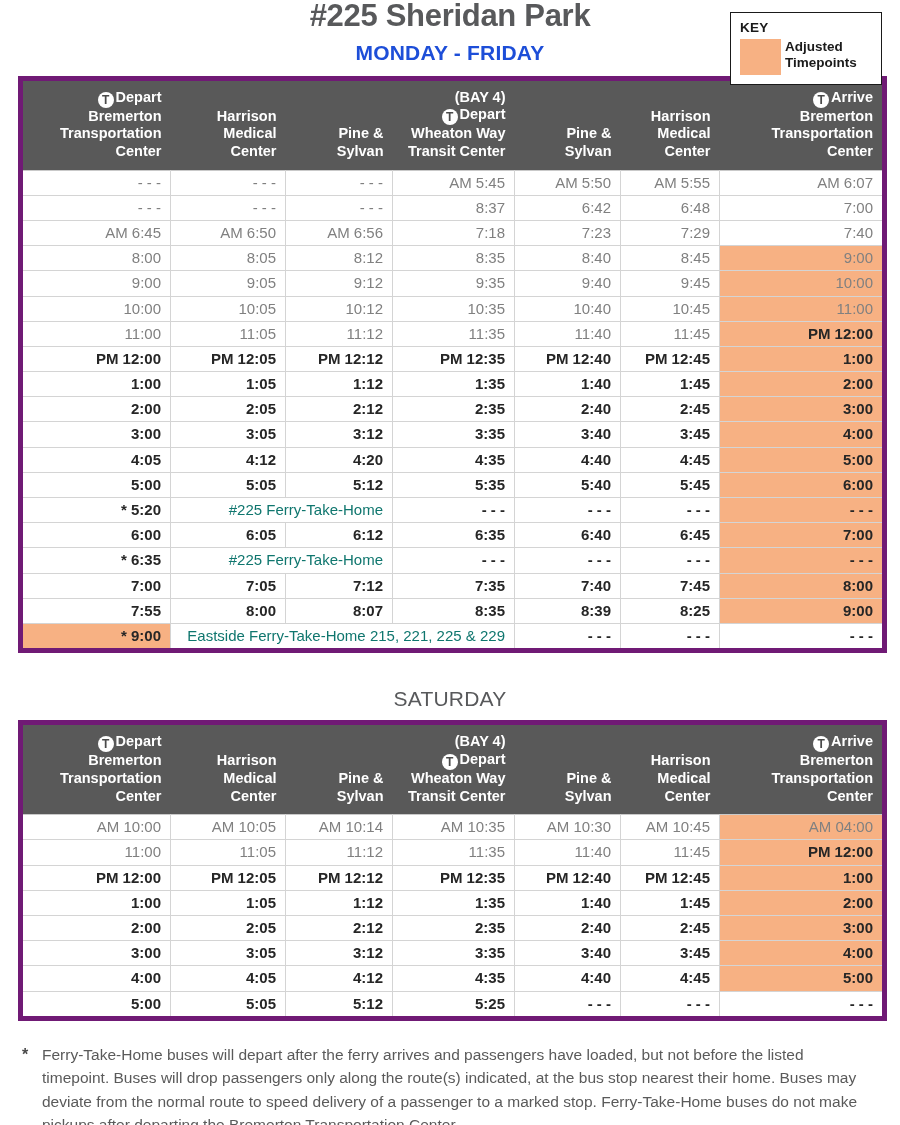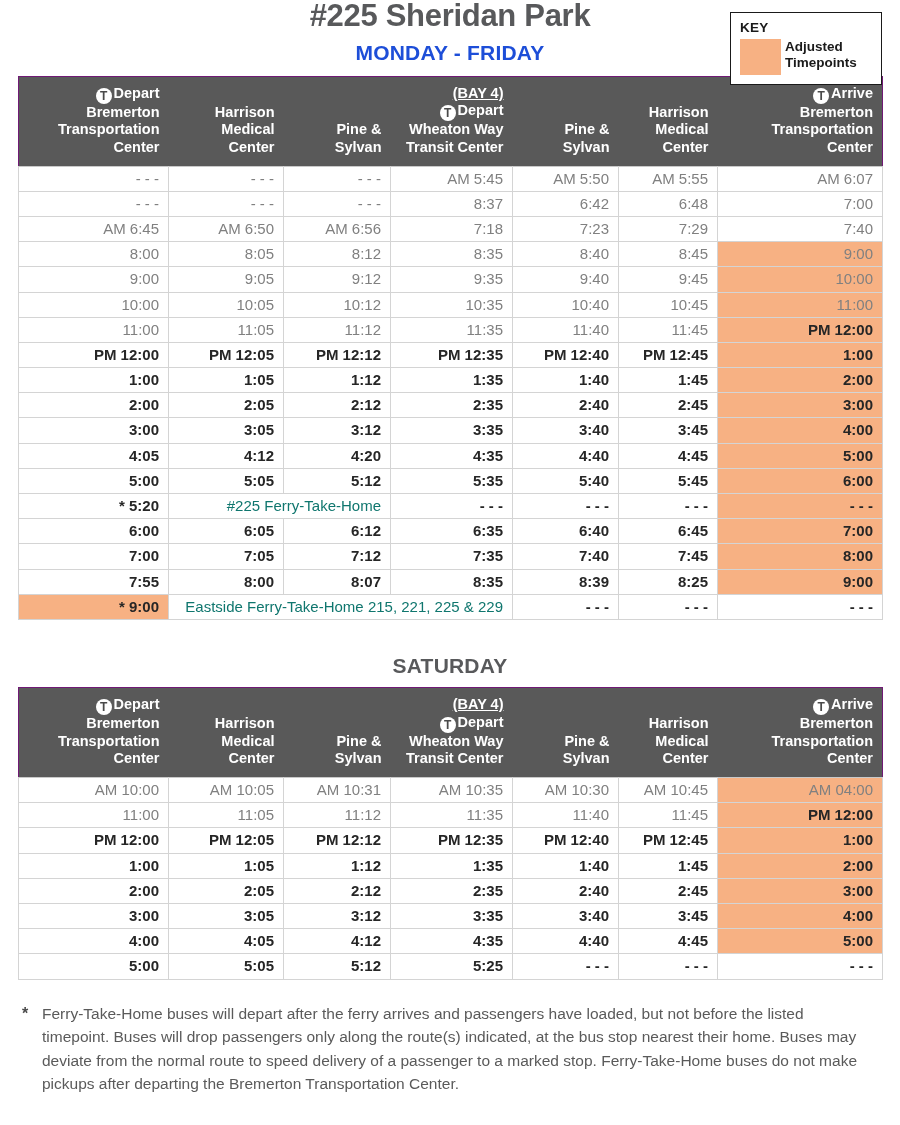--- a/index.html
+++ b/index.html
@@ -71,52 +71,51 @@
   .day-title {
     font-size: 21px;
     font-weight: bold;
     color: #1d4ed8;
     letter-spacing: .2px;
     margin-top: 8px;
   }
   .section-title {
     text-align: center;
     font-size: 21px;
-    font-weight: bold;
+    font-weight: normal;
     color: #58595B;
     letter-spacing: .2px;
     margin: 0 0 9px 0;
   }
 
   
   .sched {
     width: 864px;
     border-collapse: collapse;
     table-layout: fixed;
-    border: 1px solid #701a75;
+    border: 5px solid #701a75;
     padding-left: 48px;
   }
   .sched thead th {
     background: #595959;
     color: #ffffff;
     font-size: 14.5px;
     font-weight: bold;
     line-height: 1.22;
     text-align: right;
     vertical-align: bottom;
     padding: 8px 9px 9px 6px;
     border: none;
   }
   .hdr-center { text-align: center; }
   .hdr-bay {
     display: block;
     font-size: 14.5px;
     font-weight: bold;
     line-height: 1.22;
-    text-decoration: underline;
   }
   .t-badge {
     display: inline-block;
     width: 16px;
     height: 16px;
     border-radius: 50%;
     background: #ffffff;
     color: #4a4a4a;
     font-size: 12px;
     font-weight: bold;
@@ -346,20 +345,28 @@
             <td class="pm adj">- - -</td>
           </tr>
           <tr>
             <td class="pm">6:00</td>
             <td class="pm">6:05</td>
             <td class="pm">6:12</td>
             <td class="pm">6:35</td>
             <td class="pm">6:40</td>
             <td class="pm">6:45</td>
             <td class="pm adj">7:00</td>
+          </tr>
+          <tr>
+            <td class="pm">* 6:35</td>
+            <td class="note-cell" colspan="2">#225 Ferry-Take-Home</td>
+            <td class="pm">- - -</td>
+            <td class="pm">- - -</td>
+            <td class="pm">- - -</td>
+            <td class="pm adj">- - -</td>
           </tr>
           <tr>
             <td class="pm">7:00</td>
             <td class="pm">7:05</td>
             <td class="pm">7:12</td>
             <td class="pm">7:35</td>
             <td class="pm">7:40</td>
             <td class="pm">7:45</td>
             <td class="pm adj">8:00</td>
           </tr>
@@ -403,21 +410,21 @@
             <th><span class="hdr-bay">(BAY 4)</span><span class="t-badge">T</span><span>Depart</span><br><span>Wheaton Way Transit Center</span></th>
             <th class="hdr-center"><span>Pine &amp; Sylvan</span></th>
             <th class="hdr-center"><span>Harrison Medical Center</span></th>
             <th><span class="t-badge">T</span><span>Arrive</span><br><span>Bremerton Transportation Center</span></th>
           </tr>
       </thead>
       <tbody id="sa-body">
           <tr>
             <td class="am">AM 10:00</td>
             <td class="am">AM 10:05</td>
-            <td class="am">AM 10:31</td>
+            <td class="am">AM 10:14</td>
             <td class="am">AM 10:35</td>
             <td class="am">AM 10:30</td>
             <td class="am">AM 10:45</td>
             <td class="am adj">AM 04:00</td>
           </tr>
           <tr>
             <td class="am">11:00</td>
             <td class="am">11:05</td>
             <td class="am">11:12</td>
             <td class="am">11:35</td>

